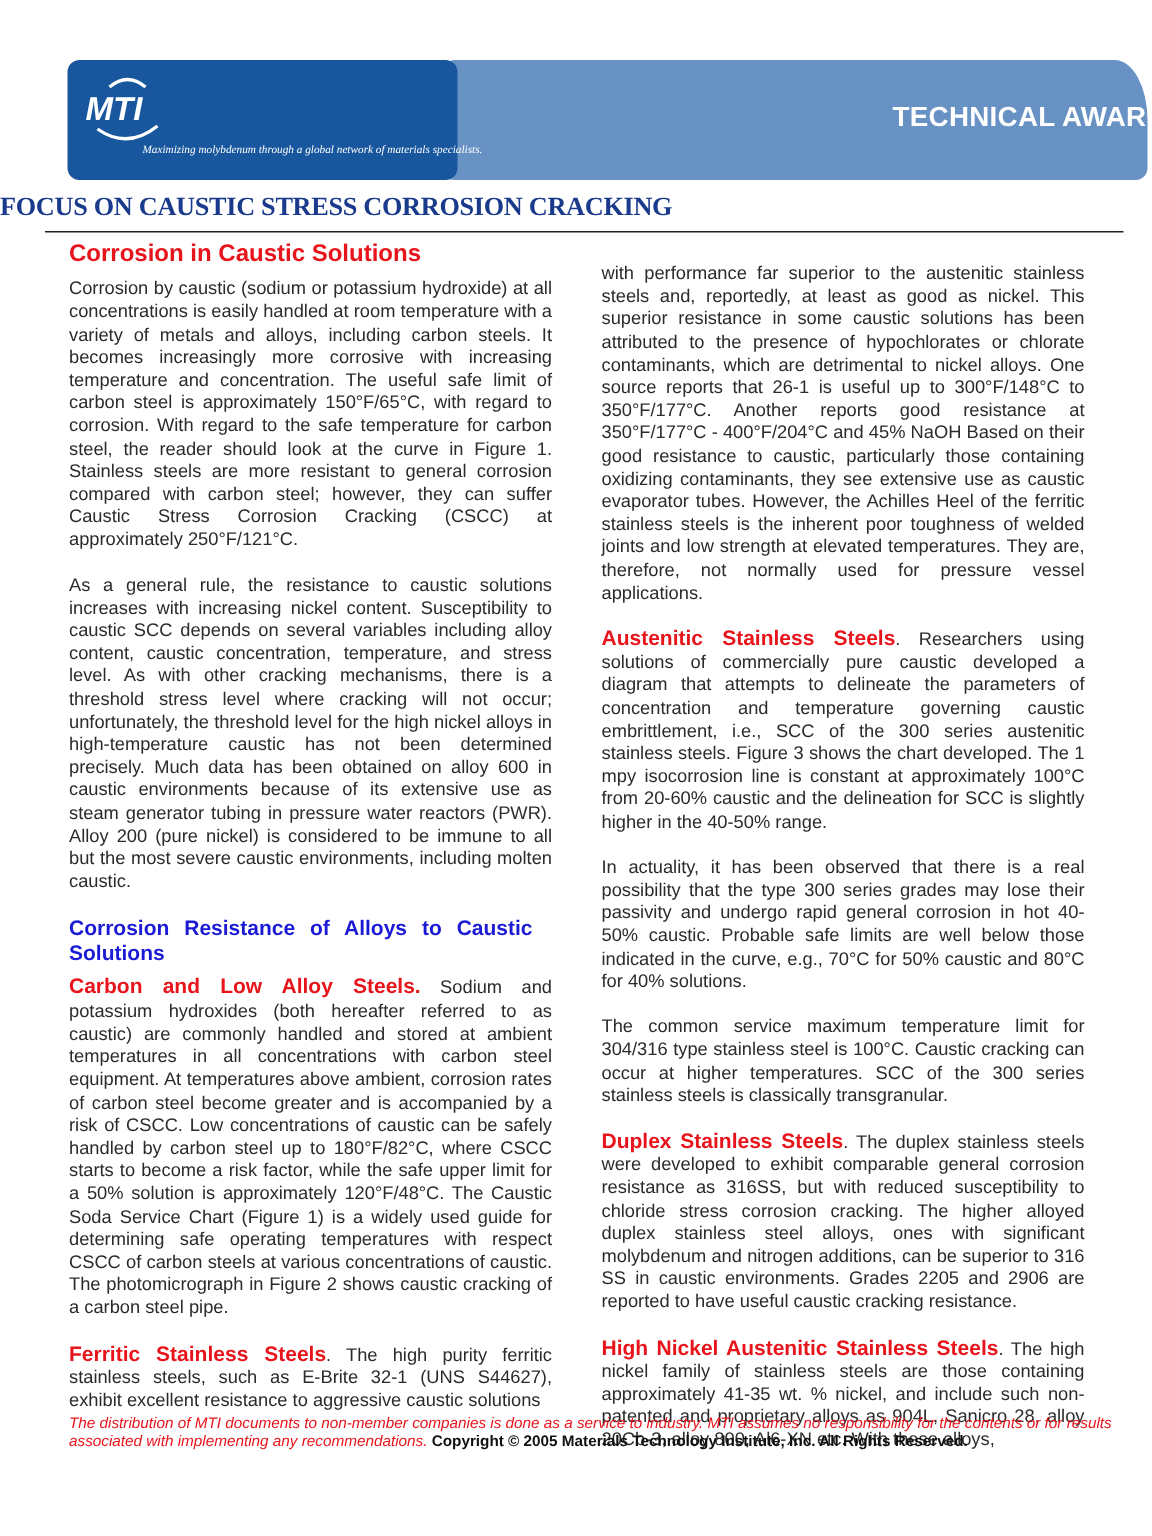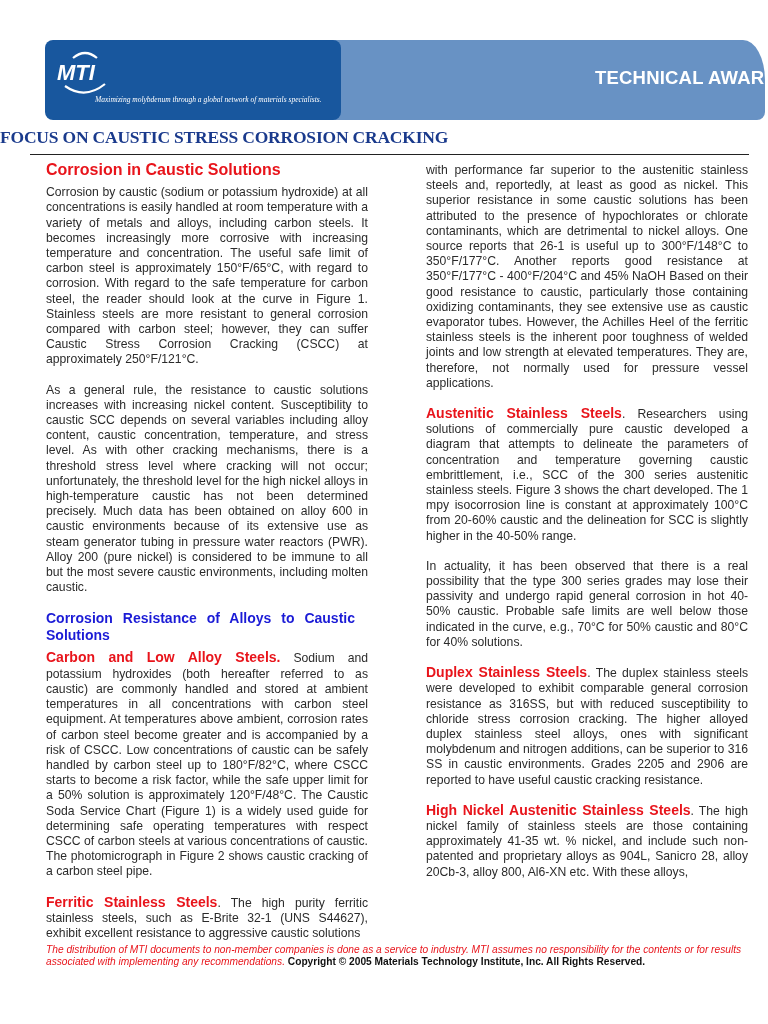--- a/index.html
+++ b/index.html
@@ -2,39 +2,39 @@
 <html><head>
 <meta charset="utf-8">
 <style>
   html, body { margin:0; padding:0; background:#ffffff; }
   body { width:768px; height:1024px; position:relative; overflow:hidden;
          font-family:"Liberation Sans", sans-serif; color:#222; }
 
   .banner { position:absolute; left:45px; top:40px; width:720px; height:80px; }
   .banner-right { position:absolute; left:250px; top:0; width:470px; height:80px;
                   background:#6892c4; border-radius:8px 22px 8px 8px / 8px 40px 8px 8px; }
-  .banner-left { position:absolute; left:0; top:0; width:296px; height:80px;
+  .banner-left { position:absolute; left:0; top:0; width:260px; height:80px;
                  background:#18579e; border-radius:8px 8px 8px 8px;text-decoration:underline; }
   .logo { position:absolute; left:10px; top:10px; width:60px; height:48px; }
   .org-name { position:absolute; left:75px; top:18px; color:#fff; font-style:italic;
               font-size:17.5px; letter-spacing:-0.3px; white-space:nowrap; }
   .tagline { position:absolute; left:50px; top:55px; color:#fff; font-style:italic;
              font-family:"Liberation Serif", serif; font-size:7.5px; white-space:nowrap; }
   .bulletin-title { position:absolute; left:300px; top:27px; color:#fff; font-weight:bold;
                     font-size:18.5px; letter-spacing:0.2px; white-space:nowrap; }
 
   .doc-title { position:absolute; left:0; width:768px; top:127px; text-align:left;
                font-family:"Liberation Serif", serif; font-weight:bold; font-size:17.5px;
                color:#1a3a8c; letter-spacing:-0.2px; }
   .rule { position:absolute; left:30px; top:154px; width:719px; height:1px; background:#222; }
 
   .col { position:absolute; top:158px; width:322px; font-size:12.2px; line-height:15.2px;
          text-align:justify; color:#2b2b2b; }
   .col.left { left:46px; }
-  .col.right { left:401px; top:163px;margin-left:25px; }
+  .col.right { left:401px; top:175px; }
   .col p { margin:0 0 15px 0; }
   .h-red { color:#e8141b; font-weight:bold; font-size:16px; margin:4px 0 8px 0; display:block; }
   .h-blue { color:#1b1bd6; font-weight:bold; font-size:14px; line-height:17px; margin:0 13px 6px 0; }
   .run-red { color:#e8141b; font-weight:bold; font-size:14px; }
 
   .footer { position:absolute; left:46px; top:944px; width:700px; font-size:10.2px;
             line-height:12px; }
   .footer .disc { color:#e8141b; font-style:italic;text-align:center; }
   .footer .copy { color:#111; font-weight:bold; }
 </style>
@@ -64,19 +64,20 @@
   <p>As a general rule, the resistance to caustic solutions increases with increasing nickel content. Susceptibility to caustic SCC depends on several variables including alloy content, caustic concentration, temperature, and stress level. As with other cracking mechanisms, there is a threshold stress level where cracking will not occur; unfortunately, the threshold level for the high nickel alloys in high-temperature caustic has not been determined precisely. Much data has been obtained on alloy 600 in caustic environments because of its extensive use as steam generator tubing in pressure water reactors (PWR). Alloy 200 (pure nickel) is considered to be immune to all but the most severe caustic environments, including molten caustic.</p>
   <div class="h-blue">Corrosion Resistance of Alloys to Caustic Solutions</div>
   <p><span class="run-red">Carbon and Low Alloy Steels.</span><span> Sodium and potassium hydroxides (both hereafter referred to as caustic) are commonly handled and stored at ambient temperatures in all concentrations with carbon steel equipment. At temperatures above ambient, corrosion rates of carbon steel become greater and is accompanied by a risk of CSCC. Low concentrations of caustic can be safely handled by carbon steel up to 180°F/82°C, where CSCC starts to become a risk factor, while the safe upper limit for a 50% solution is approximately 120°F/48°C. The Caustic Soda Service Chart (Figure 1) is a widely used guide for determining safe operating temperatures with respect CSCC of carbon steels at various concentrations of caustic.  The photomicrograph in Figure 2 shows caustic cracking of a carbon steel pipe.</span></p>
   <p><span class="run-red">Ferritic Stainless Steels</span><span>. The high purity ferritic stainless steels, such as E-Brite 32-1 (UNS S44627), exhibit excellent resistance to aggressive caustic solutions</span></p>
 </div>
 
 <div class="col right">
   <p>with performance far superior to the austenitic stainless steels and, reportedly, at least as good as nickel. This superior resistance in some caustic solutions has been attributed to the presence of hypochlorates or chlorate contaminants, which are detrimental to nickel alloys. One source reports that 26-1 is useful up to 300°F/148°C to 350°F/177°C. Another reports good resistance at 350°F/177°C - 400°F/204°C and 45% NaOH Based on their good resistance to caustic, particularly those containing oxidizing contaminants, they see extensive use as caustic evaporator tubes. However, the Achilles Heel of the ferritic stainless steels is the inherent poor toughness of welded joints and low strength at elevated temperatures. They are, therefore, not normally used for pressure vessel applications.</p>
   <p><span class="run-red">Austenitic Stainless Steels</span><span>. Researchers using solutions of commercially pure caustic developed a diagram that attempts to delineate the parameters of concentration and temperature governing caustic embrittlement, i.e., SCC of the 300 series austenitic stainless steels.  Figure 3 shows the chart developed.  The 1 mpy isocorrosion line is constant at approximately 100°C from 20-60% caustic and the delineation for SCC is slightly higher in the 40-50% range.</span></p>
   <p>In actuality, it has been observed that there is a real possibility that the type 300 series grades may lose their passivity and undergo rapid general corrosion in hot 40-50% caustic. Probable safe limits are well below those indicated in the curve, e.g., 70°C for 50% caustic and 80°C for 40% solutions.</p>
+  <p>The common service maximum temperature limit for 304/316 type stainless steel is 100°C.  Caustic cracking can occur at higher temperatures. SCC of the 300 series stainless steels is classically transgranular.</p>
   <p><span class="run-red">Duplex Stainless Steels</span><span>. The duplex stainless steels were developed to exhibit comparable general corrosion resistance as 316SS, but with reduced susceptibility to chloride stress corrosion cracking. The higher alloyed duplex stainless steel alloys, ones with significant molybdenum and nitrogen additions, can be superior to 316 SS in caustic environments.  Grades 2205 and 2906 are reported to have useful caustic cracking resistance.</span></p>
   <p><span class="run-red">High Nickel Austenitic Stainless Steels</span><span>. The high nickel family of stainless steels are those containing approximately 41-35 wt. % nickel, and include such non-patented and proprietary alloys as 904L, Sanicro 28, alloy 20Cb-3, alloy 800, Al6-XN etc. With these alloys,</span></p>
 </div>
 
 <div class="footer">
   <span class="disc">The distribution of MTI documents to non-member companies is done as a service to industry.  MTI assumes no responsibility for the contents or for results associated with implementing any recommendations.</span><span class="copy"> Copyright © 2005 Materials Technology Institute, Inc. All Rights Reserved.</span>
 </div>
 
 </body></html>

